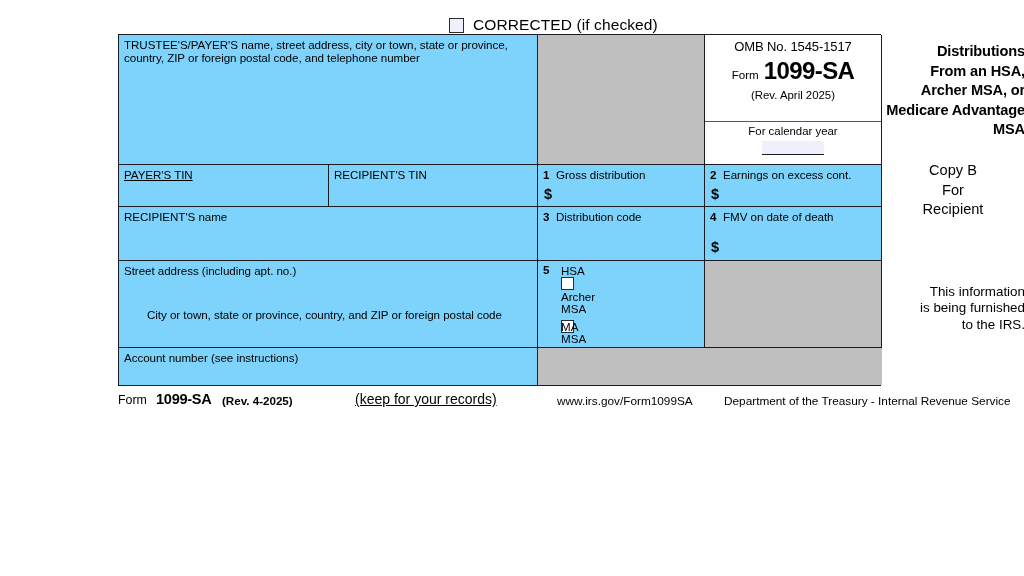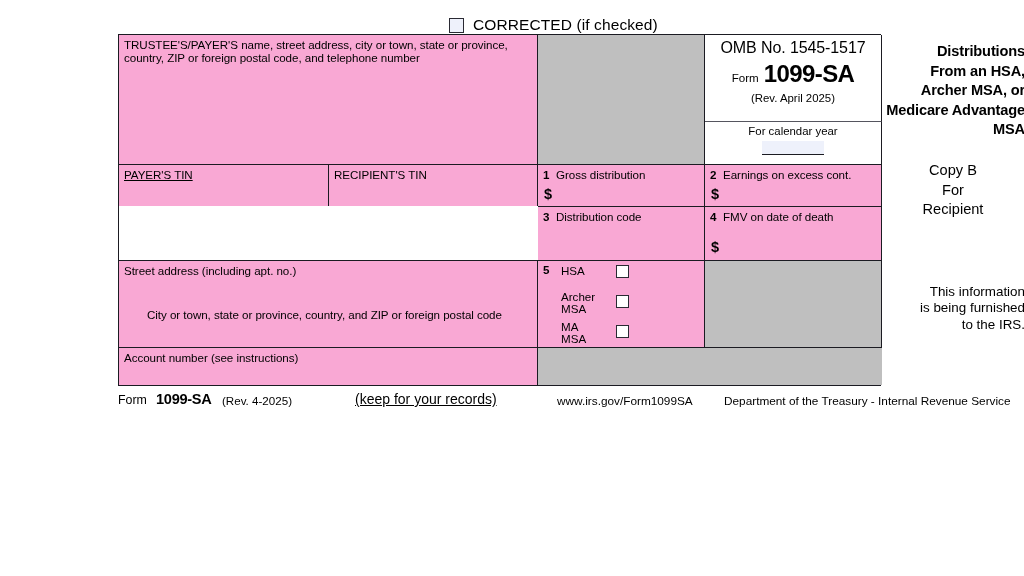--- a/index.html
+++ b/index.html
@@ -56,21 +56,21 @@
     top: 34px;
     width: 763px;
     height: 352px;
     box-sizing: border-box;
     border: 1.4px solid #1b1b22;
   }
 
   .cell {
     position: absolute;
     box-sizing: border-box;
-    background: #f9a8d4;
+    background: #7dd3fc;
     overflow: hidden;
   }
   .cell.white { background: #ffffff; }
   .cell.gray  { background: #bfbfbf; }
 
   .bt { border-top: 1.4px solid #1b1b22; }
   .br { border-right: 1.4px solid #1b1b22; }
   .bt-thin { border-top: 1px solid #55555e; }
 
   .cap {
@@ -91,21 +91,21 @@
   .dollar {
     position: absolute;
     left: 6px;
     font-weight: bold;
     font-size: 14.5px;
     line-height: 14.5px;
   }
 
   
   .omb-line {
-    font-size: 16px;
+    font-size: 13px;
     text-align: center;
     padding-top: 4px;
     letter-spacing: -.1px;
   }
   .form-line {
     display: flex;
     align-items: baseline;
     justify-content: center;
     gap: 5px;
     padding-top: 5px;
@@ -172,20 +172,21 @@
     text-align: right;
     font-size: 13.4px;
     line-height: 16.4px;
   }
 
   
   .cbrow {
     position: absolute;
     display: flex;
     align-items: flex-start;
+    flex-direction: column;
   }
   .cb-label {
     font-size: 11.6px;
     line-height: 12.4px;
   }
   .cb {
     width: 13px;
     height: 13px;
     border: 1.3px solid #2a2a33;
     background: #ffffff;
@@ -196,21 +197,21 @@
   .footer {
     position: absolute;
     left: 73px;
     top: 390px;
     width: 907px;
     height: 18px;
   }
   .f-item { position: absolute; white-space: nowrap; }
   .f-form-word { font-size: 12.4px; }
   .f-form-num  { font-size: 14.6px; font-weight: bold; letter-spacing: -.3px; }
-  .f-rev       { font-size: 11.6px; }
+  .f-rev       { font-size: 11.6px; font-weight: bold; }
   .f-keep      { font-size: 14px; }
   .f-url       { font-size: 11.8px; }
   .f-dept      { font-size: 11.8px; }
 </style>
 </head>
 <body>
 
 <div id="form-root">
 
   <div class="corrected-row">
@@ -260,20 +261,24 @@
     </div>
 
     <div class="cell bt br" style="left:586px; top:129px; width:177px; height:42px;">
       <div class="cap">
         <span class="boxnum">2</span><span>Earnings on excess cont.</span>
       </div>
       <div class="dollar" style="top:22px;">$</div>
       <div style="position:absolute; left:22px; top:23px; font-size:12px;"></div>
     </div>
 
+    <div class="cell bt br" style="left:0; top:171px; width:419px; height:54px;">
+      <div class="cap">RECIPIENT'S name</div>
+      <div style="font-size:11.6px; padding:6px 0 0 5px;"></div>
+    </div>
 
     <div class="cell bt br" style="left:419px; top:171px; width:167px; height:54px;">
       <div class="cap">
         <span class="boxnum">3</span><span>Distribution code</span>
       </div>
       <div style="position:absolute; left:22px; top:30px; font-size:12px;"></div>
     </div>
 
     <div class="cell bt br" style="left:586px; top:171px; width:177px; height:54px;">
       <div class="cap">

